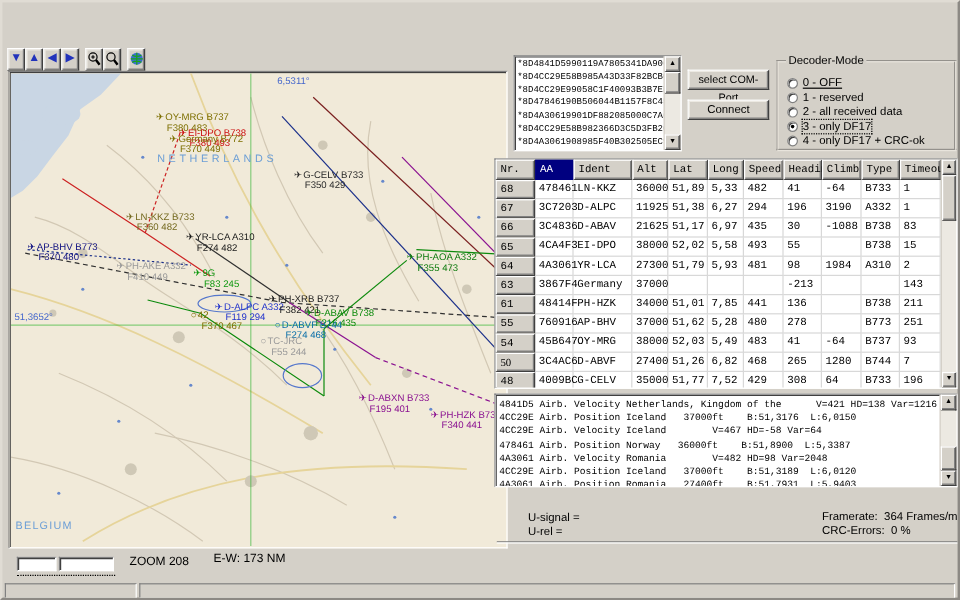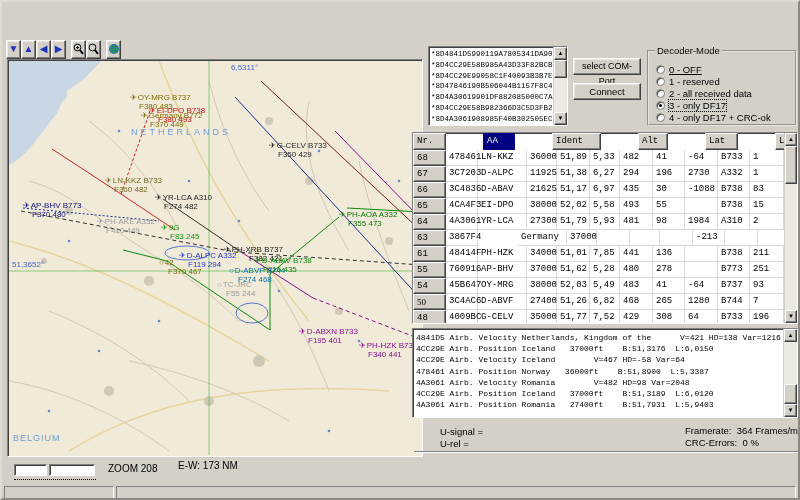--- a/index.html
+++ b/index.html
@@ -77,31 +77,31 @@
   .radio-circ.checked::after { content:""; position:absolute; left:2px; top:2px; width:3px; height:3px;
                 border-radius:50%; background:#000; }
   .radio-label.focused { outline:1px dotted #000; }
 
   
   #table-box { position:absolute; left:410px; top:130px; width:386px; height:192px;
                background:#fff; border:1px solid; border-color:#808080 #fff #fff #808080;
                box-shadow:inset 1px 1px 0 #404040; display:flex; overflow:hidden; }
   #table-grid { width:371px; font-family:"Liberation Mono",monospace; font-size:9px; }
   .trow { display:flex; height:16px; }
-  .trow.thead { height:17px;gap:37px; }
+  .trow.thead { height:17px; }
   .tcell { flex:none; overflow:visible; white-space:nowrap; padding:2px 0 0 3px;
            border-right:1px solid #d8d8d8; border-bottom:1px solid #d8d8d8; color:#000; }
   .hcell { background:#d4d0c8; border:1px solid; border-color:#fff #404040 #404040 #fff;
            box-shadow:inset -1px -1px 0 #808080; }
   .hcell.sel { background:#000080; color:#fff; border-color:#000080; box-shadow:none; }
   .fixedcell { background:#d4d0c8; border:1px solid; border-color:#fff #404040 #404040 #fff;
                box-shadow:inset -1px -1px 0 #808080; }
 
   
-  #decoded-box { position:absolute; left:410px; top:326px; width:386px; height:90px; display:flex; }
+  #decoded-box { position:absolute; left:410px; top:326px; width:386px; height:78px; display:flex; }
   #decoded-lines { flex:1; overflow:hidden; font-family:"Liberation Mono",monospace;
                    font-size:8px; line-height:11.2px; padding:3px 0 0 3px; white-space:pre; color:#000; }
   .status-label { position:absolute; font-size:9.5px; color:#000; white-space:nowrap; }
   #panel-groove { position:absolute; left:412px; top:449px; width:384px; height:0;
                   border-top:1px solid #808080; border-bottom:1px solid #fff; }
 
   
   #statusbar { position:absolute; left:2px; top:484px; width:792px; height:13px; display:flex; gap:2px; }
   .status-cell { background:#d4d0c8; border:1px solid; border-color:#808080 #fff #fff #808080; }
 </style>
@@ -234,21 +234,21 @@
             <div class="l2">F380 493</div>
           </div>
           <div class="ac-label" style="left: 132px; top: 51px; color: rgb(125, 111, 0);">
             <div><span class="ac-mark">✈</span><span>Germany B772</span></div>
             <div class="l2">F370 449</div>
           </div>
           <div class="ac-label" style="left: 96px; top: 116px; color: rgb(117, 106, 32);">
             <div><span class="ac-mark">✈</span><span>LN-KKZ B733</span></div>
             <div class="l2">F360 482</div>
           </div>
-          <div class="ac-label" style="left: 236px; top: 81px; color: rgb(42, 42, 42); margin-left: 24px;">
+          <div class="ac-label" style="left: 236px; top: 81px; color: rgb(42, 42, 42);">
             <div><span class="ac-mark">✈</span><span>G-CELV B733</span></div>
             <div class="l2">F350 429</div>
           </div>
           <div class="ac-label" style="left: 14px; top: 141px; color: rgb(16, 16, 128);">
             <div><span class="ac-mark">✈</span><span>AP-BHV B773</span></div>
             <div class="l2">F370 480</div>
           </div>
           <div class="ac-label" style="left: 146px; top: 133px; color: rgb(26, 26, 26);">
             <div><span class="ac-mark">✈</span><span>YR-LCA A310</span></div>
             <div class="l2">F274 482</div>
@@ -266,21 +266,21 @@
             <div class="l2">F355 473</div>
           </div>
           <div class="ac-label" style="left: 170px; top: 191px; color: rgb(34, 51, 204);">
             <div><span class="ac-mark">✈</span><span>D-ALPC A332</span></div>
             <div class="l2">F119 294</div>
           </div>
           <div class="ac-label" style="left: 150px; top: 198px; color: rgb(125, 111, 0);">
             <div><span class="ac-mark">○</span><span>42</span></div>
             <div class="l2">F370 467</div>
           </div>
-          <div class="ac-label" style="left: 215px; top: 185px; color: rgb(26, 26, 26); text-align: right;">
+          <div class="ac-label" style="left: 215px; top: 185px; color: rgb(26, 26, 26);">
             <div><span class="ac-mark">✈</span><span>PH-XRB B737</span></div>
             <div class="l2">F382 421</div>
           </div>
           <div class="ac-label" style="left: 245px; top: 196px; color: rgb(12, 138, 12);">
             <div><span class="ac-mark">✈</span><span>D-ABAV B738</span></div>
             <div class="l2">F216 435</div>
           </div>
           <div class="ac-label" style="left: 220px; top: 206px; color: rgb(11, 111, 168);">
             <div><span class="ac-mark">○</span><span>D-ABVF B744</span></div>
             <div class="l2">F274 468</div>
@@ -381,21 +381,21 @@
         </div>
         <div class="trow">
           <div class="tcell fixedcell" style="width: 33px;">67</div>
           <div class="tcell" style="width: 32px;">3C7203</div>
           <div class="tcell" style="width: 49px;">D-ALPC</div>
           <div class="tcell" style="width: 30px;">11925</div>
           <div class="tcell" style="width: 33px;">51,38</div>
           <div class="tcell" style="width: 30px;">6,27</div>
           <div class="tcell" style="width: 33px;">294</div>
           <div class="tcell" style="width: 32px;">196</div>
-          <div class="tcell" style="width: 33px;">2730</div>
+          <div class="tcell" style="width: 33px;">3190</div>
           <div class="tcell" style="width: 32px;">A332</div>
           <div class="tcell" style="width: 34px;">1</div>
         </div>
         <div class="trow">
           <div class="tcell fixedcell" style="width: 33px;">66</div>
           <div class="tcell" style="width: 32px;">3C4836</div>
           <div class="tcell" style="width: 49px;">D-ABAV</div>
           <div class="tcell" style="width: 30px;">21625</div>
           <div class="tcell" style="width: 33px;">51,17</div>
           <div class="tcell" style="width: 30px;">6,97</div>
@@ -427,21 +427,21 @@
           <div class="tcell" style="width: 30px;">5,93</div>
           <div class="tcell" style="width: 33px;">481</div>
           <div class="tcell" style="width: 32px;">98</div>
           <div class="tcell" style="width: 33px;">1984</div>
           <div class="tcell" style="width: 32px;">A310</div>
           <div class="tcell" style="width: 34px;">2</div>
         </div>
         <div class="trow">
           <div class="tcell fixedcell" style="width: 33px;">63</div>
           <div class="tcell" style="width: 32px;">3867F4</div>
-          <div class="tcell" style="width: 49px; margin-left: 40px;">Germany</div>
+          <div class="tcell" style="width: 49px;">Germany</div>
           <div class="tcell" style="width: 30px;">37000</div>
           <div class="tcell" style="width: 33px;"></div>
           <div class="tcell" style="width: 30px;"></div>
           <div class="tcell" style="width: 33px;"></div>
           <div class="tcell" style="width: 32px;">-213</div>
           <div class="tcell" style="width: 33px;"></div>
           <div class="tcell" style="width: 32px;"></div>
           <div class="tcell" style="width: 34px;">143</div>
         </div>
         <div class="trow">

